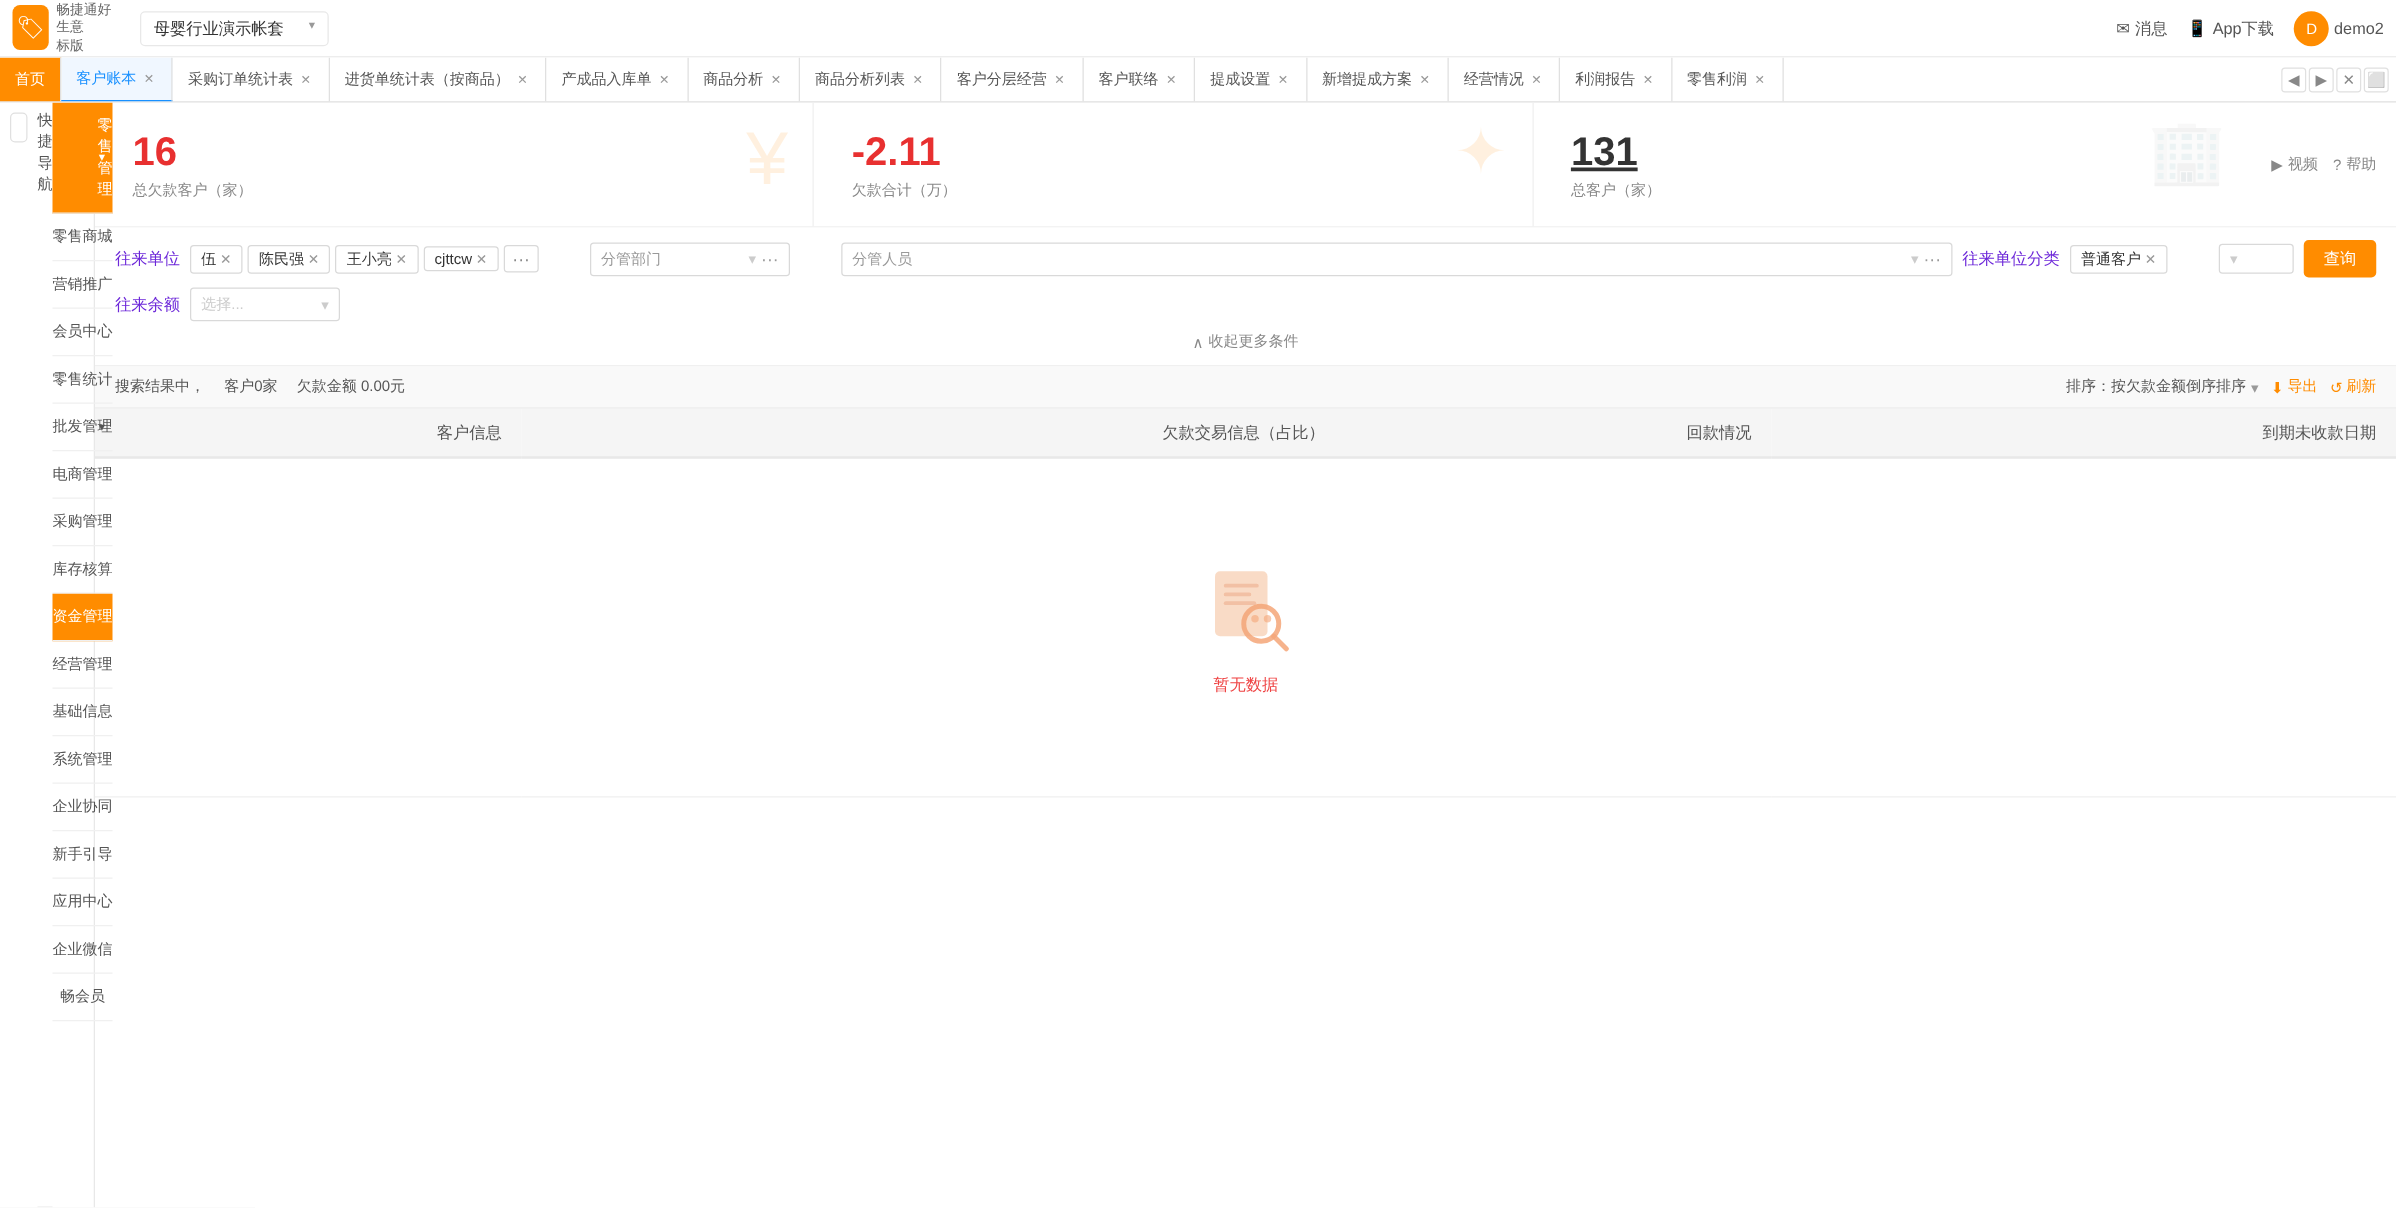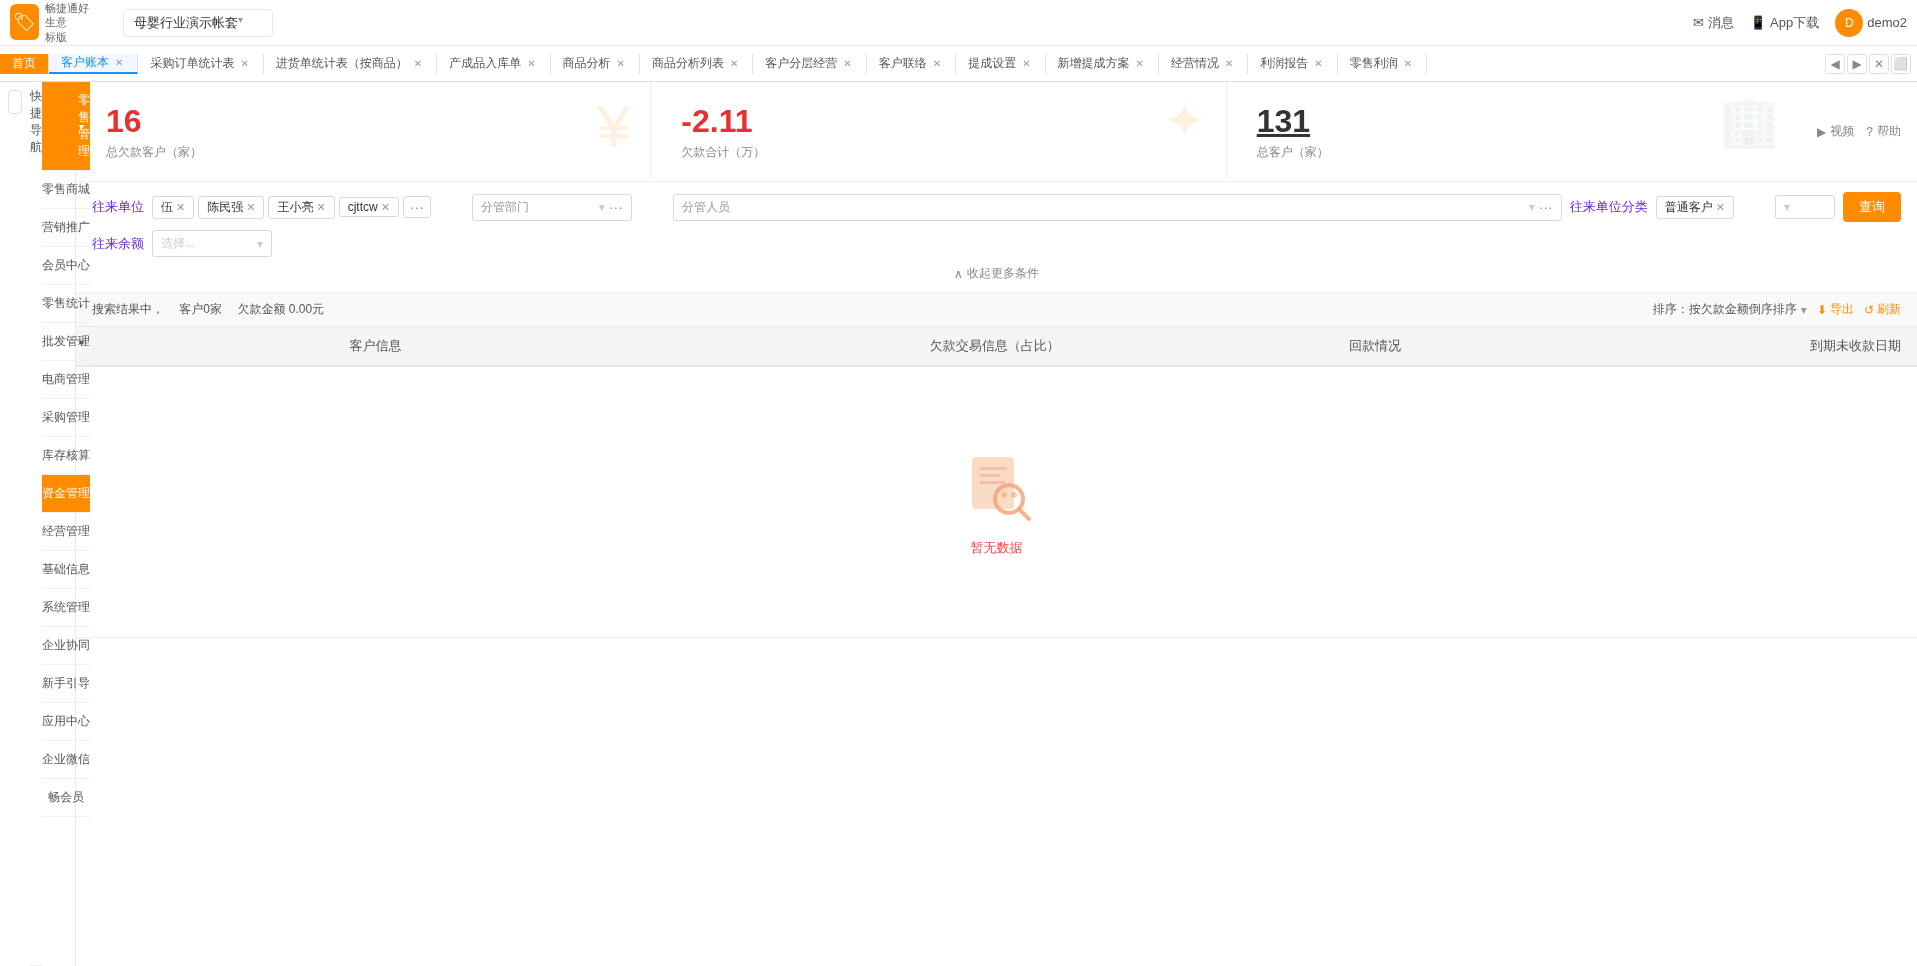--- a/index.html
+++ b/index.html
@@ -9,29 +9,29 @@
     .app-container { display: flex; flex-direction: column; height: 966px; }
     .top-bar { display: flex; align-items: center; background: #fff; height: 46px; border-bottom: 1px solid #e8e8e8; padding: 0 10px; flex-shrink: 0; }
     .main-area { display: flex; flex: 1; overflow: hidden; }
     .sidebar { width: 76px; background: #fff; border-right: 1px solid #e8e8e8; display: flex; flex-direction: row; flex-shrink: 0; }
     .content-area { flex: 1; display: flex; flex-direction: column; overflow: hidden; }
 
     
     .logo-area { display: flex; align-items: center; gap: 6px; width: 88px; flex-shrink: 0; }
     .logo-icon { width: 36px; height: 36px; background: #ff8c00; border-radius: 6px; display: flex; align-items: center; justify-content: center; color: #fff; font-size: 18px; }
     .logo-text { font-size: 11px; color: #666; line-height: 1.3; }
-    .workspace-selector { display: flex; align-items: flex-start; gap: 0; padding: 4px 10px; border: 1px solid #e8e8e8; border-radius: 4px; margin-left: 25px; cursor: pointer; font-size: 13px; color: #333; min-width: 150px; }
+    .workspace-selector { display: flex; align-items: flex-start; gap: 20px; padding: 4px 10px; border: 1px solid #e8e8e8; border-radius: 4px; margin-left: 14px; cursor: pointer; font-size: 13px; color: #333; min-width: 150px; }
     .workspace-selector .arrow { color: #999; font-size: 10px; }
     .top-bar-right { margin-left: auto; display: flex; align-items: center; gap: 16px; }
     .top-bar-btn { display: flex; align-items: center; gap: 4px; color: #555; cursor: pointer; font-size: 13px; }
     .avatar { width: 28px; height: 28px; border-radius: 50%; background: #ff8c00; display: flex; align-items: center; justify-content: center; color: #fff; font-size: 12px; }
 
     
     .tab-bar { display: flex; align-items: center; background: #fff; border-bottom: 1px solid #e0e0e0; height: 36px; flex-shrink: 0; overflow: hidden; }
-    .tab-item { display: flex; align-items: center; padding: 0 12px; height: 20px; border-right: 1px solid #e0e0e0; cursor: pointer; font-size: 12px; color: #555; white-space: nowrap; flex-shrink: 0; position: relative; gap: 4px; }
+    .tab-item { display: flex; align-items: center; padding: 0 12px; height: 36px; border-right: 1px solid #e0e0e0; cursor: pointer; font-size: 12px; color: #555; white-space: nowrap; flex-shrink: 0; position: relative; gap: 4px; }
     .tab-item.active { background: #f0f7ff; color: #1890ff; border-bottom: 2px solid #1890ff; }
     .tab-item.home { color: #fff; background: #ff8c00; }
     .tab-close { font-size: 10px; color: #999; cursor: pointer; padding: 0 2px; }
     .tab-arrows { display: flex; align-items: center; gap: 2px; margin-left: auto; padding: 0 6px; }
     .tab-arrow-btn { width: 20px; height: 20px; display: flex; align-items: center; justify-content: center; cursor: pointer; color: #888; font-size: 12px; border: 1px solid #e0e0e0; border-radius: 3px; }
 
     
     .sidebar-search { padding: 8px; }
     .sidebar-search-box { width: 100%; padding: 4px 6px; border: 1px solid #e0e0e0; border-radius: 4px; font-size: 12px; color: #333; }
     .sidebar-nav { display: flex; flex-direction: column; }

